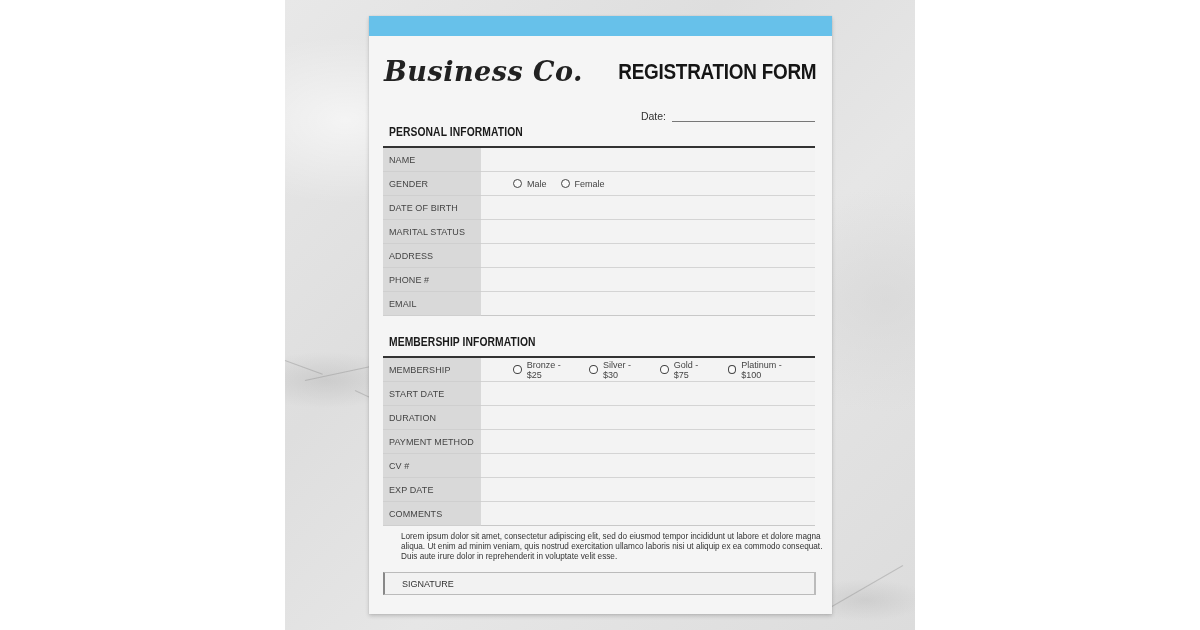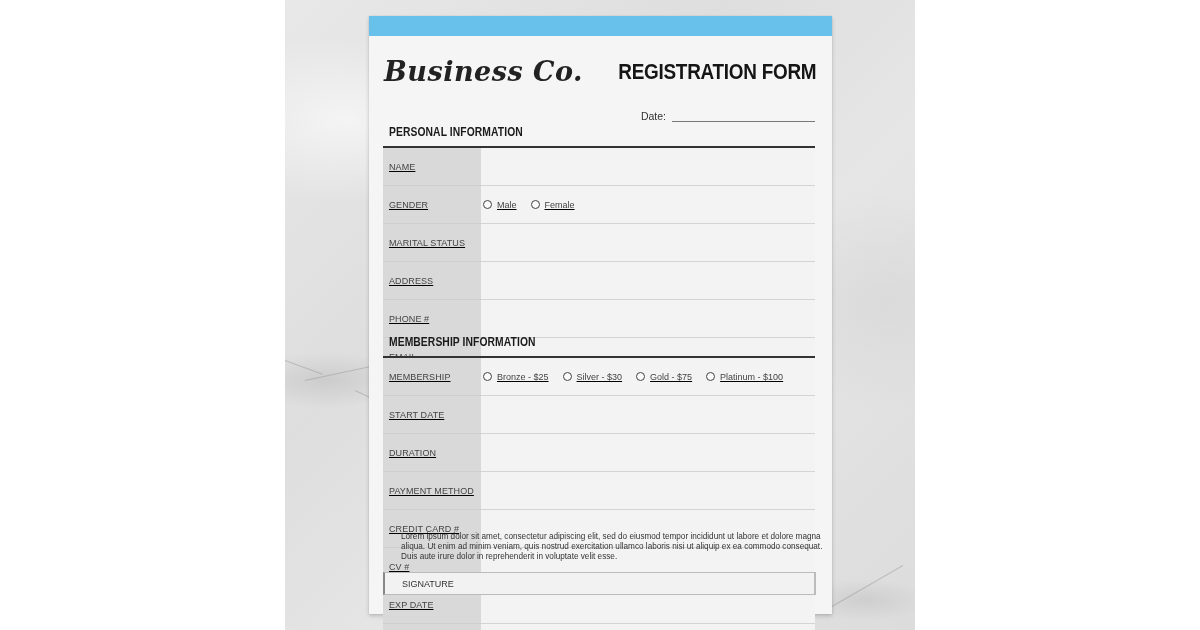--- a/index.html
+++ b/index.html
@@ -40,28 +40,28 @@
   .date-label { font-size: 10.5px; color: #333; margin-right: 6px; }
   .date-line { width: 143px; border-bottom: 1px solid #777; height: 11px; }
 
   .section-title {
     position: absolute; left: 20px;
     font-family: "Liberation Sans", sans-serif; font-weight: bold; font-size: 12px; color: #1a1a1a;
     transform: scaleX(0.86); transform-origin: left center; letter-spacing: 0.1px;
   }
 
   .table { position: absolute; left: 14px; width: 432px; border-top: 2px solid #333; }
-  .row { display: flex; height: 38px; border-bottom: 1px solid #d4d4d4; text-decoration: underline; }
+  .row { display: flex; height: 24px; border-bottom: 1px solid #d4d4d4; }
   .row:last-child { border-bottom: 1px solid #c8c8c8; }
   .cell-label {
     width: 98px; background: #d9d9d9; font-size: 9px; color: #444; padding-left: 6px;
     display: flex; align-items: center; letter-spacing: 0.1px;
     border-bottom: 1px solid #cfcfcf; margin-bottom: -1px;
   }
-  .cell-value { flex: 1; display: flex; align-items: center; padding-left: 2px; background: #f3f3f3; }
+  .cell-value { flex: 1; display: flex; align-items: center; padding-left: 32px; background: #f3f3f3; }
   .radio-opt { display: flex; align-items: center; font-size: 9px; color: #444; margin-right: 14px; }
   .radio-circle { width: 9px; height: 9px; border: 1px solid #444; border-radius: 50%; margin-right: 5px; background: #fafafa; }
 
   .lorem {
     position: absolute; left: 32px; top: 516px; width: 425px;
     font-size: 8.2px; line-height: 10px; color: #333;
   }
   .signature {
     position: absolute; left: 14px; top: 556px; width: 433px; height: 23px;
     border: 1px solid #bbb; border-left: 2px solid #888; border-right: 2px solid #bbb;
@@ -100,20 +100,24 @@
       <div class="cell-value">
         <span class="radio-opt">
           <span class="radio-circle"></span>
           <span>Male</span>
         </span>
         <span class="radio-opt">
           <span class="radio-circle"></span>
           <span>Female</span>
         </span>
       </div>
+    </div>
+    <div class="row">
+      <div class="cell-label">DATE OF BIRTH</div>
+      <div class="cell-value"></div>
     </div>
     <div class="row">
       <div class="cell-label">MARITAL STATUS</div>
       <div class="cell-value"></div>
     </div>
     <div class="row">
       <div class="cell-label">ADDRESS</div>
       <div class="cell-value"></div>
     </div>
     <div class="row">
@@ -155,24 +159,20 @@
     </div>
     <div class="row">
       <div class="cell-label">DURATION</div>
       <div class="cell-value"></div>
     </div>
     <div class="row">
       <div class="cell-label">PAYMENT METHOD</div>
       <div class="cell-value"></div>
     </div>
     <div class="row">
-      <div class="cell-label">CREDIT CARD #</div>
-      <div class="cell-value"></div>
-    </div>
-    <div class="row">
       <div class="cell-label">CV #</div>
       <div class="cell-value"></div>
     </div>
     <div class="row">
       <div class="cell-label">EXP DATE</div>
       <div class="cell-value"></div>
     </div>
     <div class="row">
       <div class="cell-label">COMMENTS</div>
       <div class="cell-value"></div>

